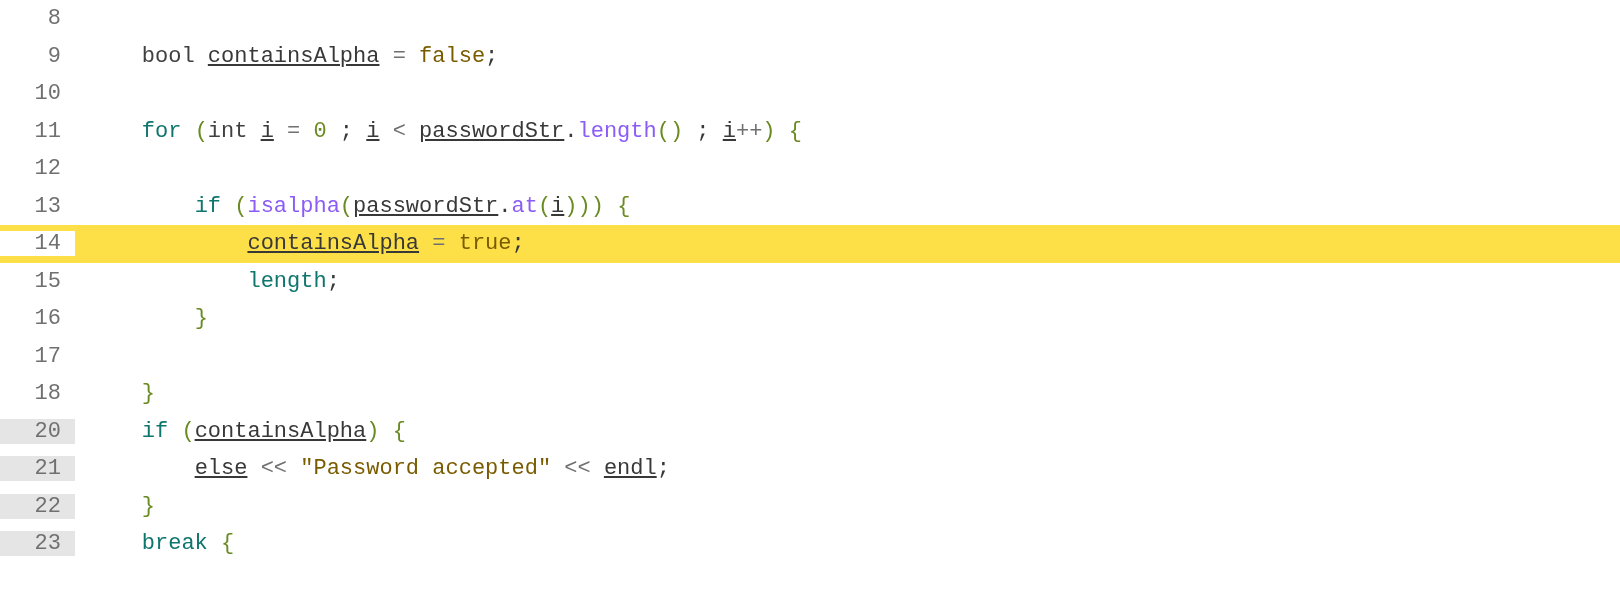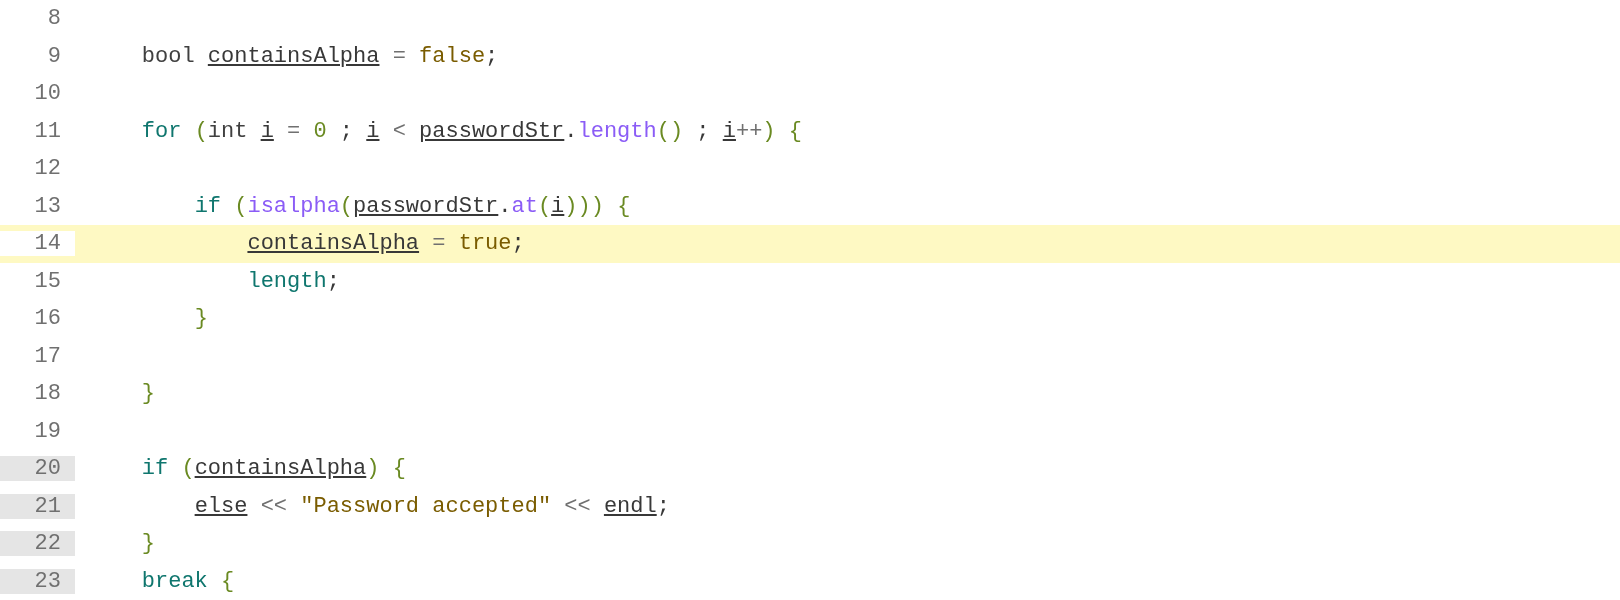--- a/index.html
+++ b/index.html
@@ -20,21 +20,21 @@
     flex-direction: column;
     width: 100%;
   }
   .line {
     display: flex;
     height: 37.5px;
     align-items: center;
     white-space: pre;
   }
   .line.highlighted {
-    background: #fef9c3;
+    background: #fde047;
     justify-content: flex-end;
   }
   .gutter {
     width: 75px;
     text-align: right;
     padding-right: 14px;
     color: #707070;
     background: #ffffff;
     flex-shrink: 0;
     font-weight: 400;
@@ -69,18 +69,17 @@
     <div class="line"><div class="gutter">9</div><div class="code"><span>    </span><span class="type">bool</span><span> </span><span class="ident">containsAlpha</span><span> </span><span class="op">=</span><span> </span><span class="bool">false</span><span class="punct">;</span></div></div>
     <div class="line"><div class="gutter">10</div><div class="code"></div></div>
     <div class="line"><div class="gutter">11</div><div class="code"><span>    </span><span class="kw">for</span><span> </span><span class="paren">(</span><span class="type">int</span><span> </span><span class="ident">i</span><span> </span><span class="op">=</span><span> </span><span class="num">0</span><span> </span><span class="punct">;</span><span> </span><span class="ident">i</span><span> </span><span class="op">&lt;</span><span> </span><span class="ident">passwordStr</span><span class="punct">.</span><span class="call">length</span><span class="paren">()</span><span> </span><span class="punct">;</span><span> </span><span class="ident">i</span><span class="op">++</span><span class="paren">)</span><span> </span><span class="brace">{</span></div></div>
     <div class="line"><div class="gutter">12</div><div class="code"><span>        </span></div></div>
     <div class="line"><div class="gutter">13</div><div class="code"><span>        </span><span class="kw">if</span><span> </span><span class="paren">(</span><span class="call">isalpha</span><span class="paren">(</span><span class="ident">passwordStr</span><span class="punct">.</span><span class="call">at</span><span class="paren">(</span><span class="ident">i</span><span class="paren">)))</span><span> </span><span class="brace">{</span></div></div>
     <div class="line highlighted"><div class="gutter">14</div><div class="code"><span>            </span><span class="ident">containsAlpha</span><span> </span><span class="op">=</span><span> </span><span class="bool">true</span><span class="punct">;</span></div></div>
     <div class="line"><div class="gutter">15</div><div class="code"><span>            </span><span class="kw">length</span><span class="punct">;</span></div></div>
     <div class="line"><div class="gutter">16</div><div class="code"><span>        </span><span class="brace">}</span></div></div>
     <div class="line"><div class="gutter">17</div><div class="code"><span>        </span></div></div>
     <div class="line"><div class="gutter">18</div><div class="code"><span>    </span><span class="brace">}</span></div></div>
-    <div class="line"><div class="gutter">19</div><div class="code"></div></div>
     <div class="line"><div class="gutter mod">20</div><div class="code"><span>    </span><span class="kw">if</span><span> </span><span class="paren">(</span><span class="ident">containsAlpha</span><span class="paren">)</span><span> </span><span class="brace">{</span></div></div>
     <div class="line"><div class="gutter mod">21</div><div class="code"><span>        </span><span class="ident">else</span><span> </span><span class="op">&lt;&lt;</span><span> </span><span class="str">"Password accepted"</span><span> </span><span class="op">&lt;&lt;</span><span> </span><span class="ident">endl</span><span class="punct">;</span></div></div>
     <div class="line"><div class="gutter mod">22</div><div class="code"><span>    </span><span class="brace">}</span></div></div>
     <div class="line"><div class="gutter mod">23</div><div class="code"><span>    </span><span class="kw">break</span><span> </span><span class="brace">{</span></div></div>
   </div>
 
 </body></html>

